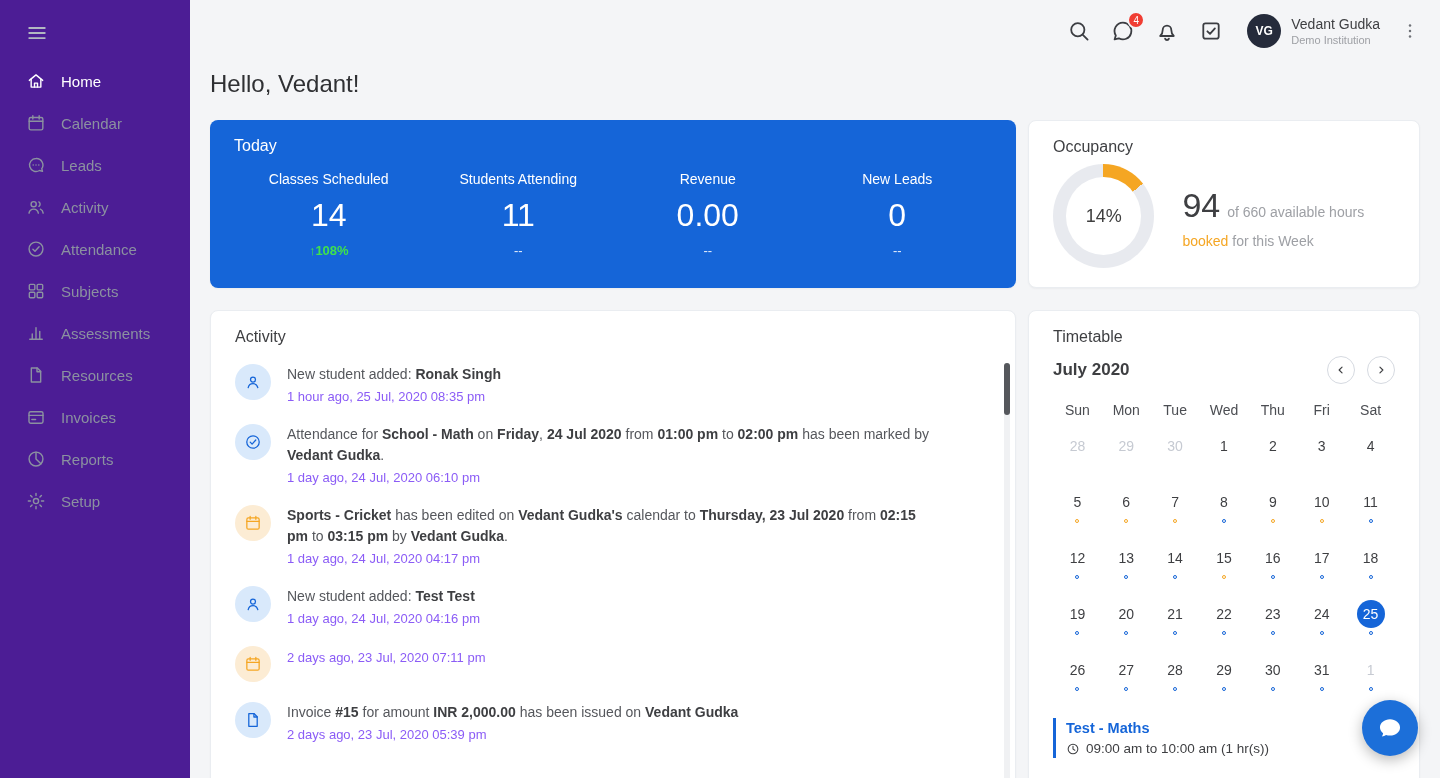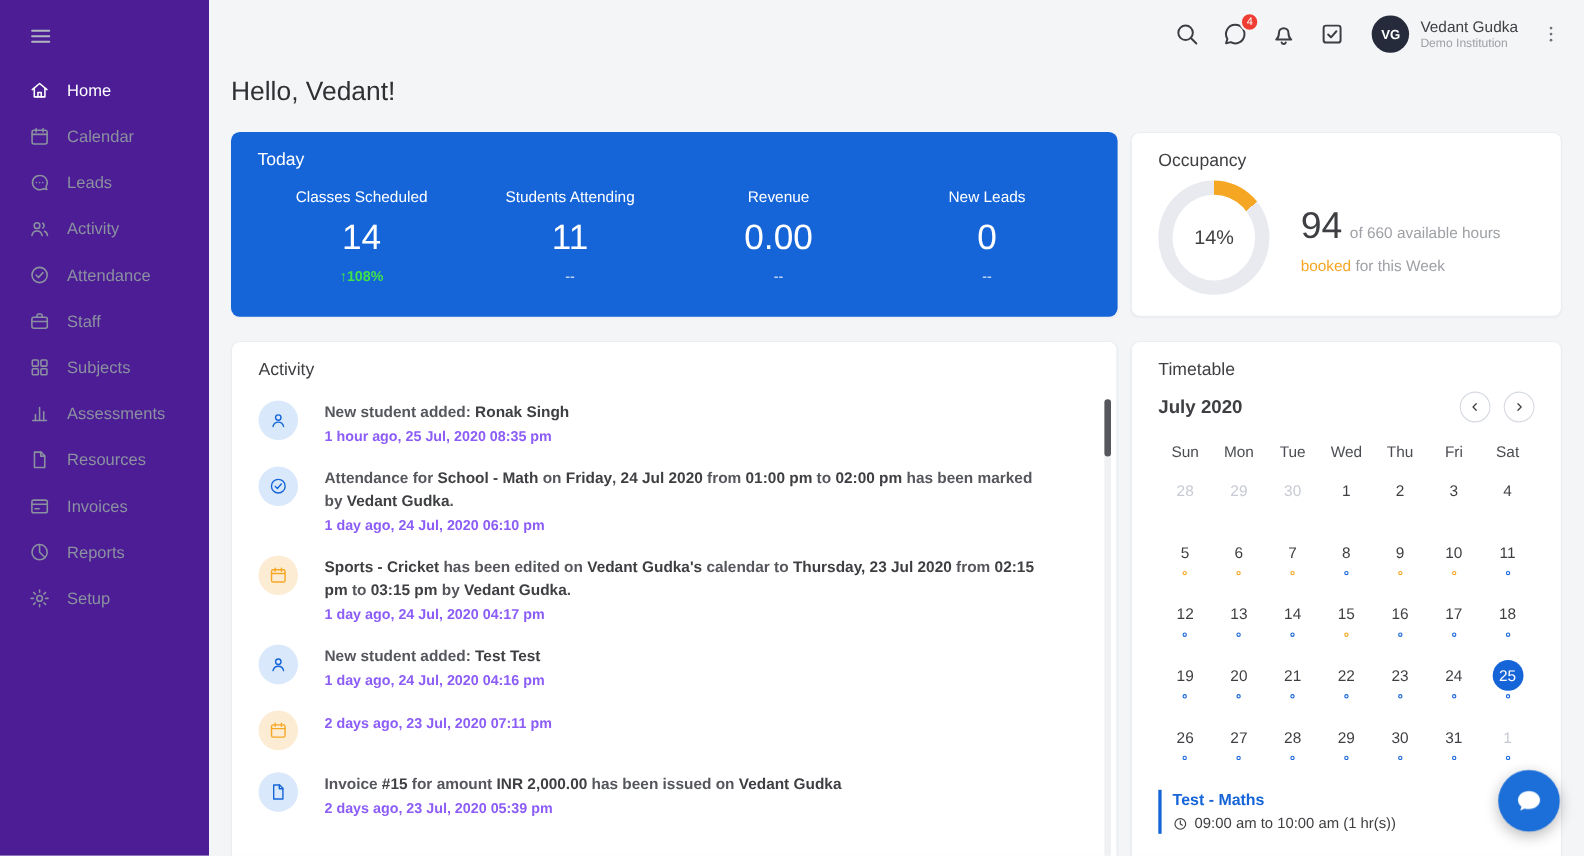--- a/index.html
+++ b/index.html
@@ -54,21 +54,21 @@
   .occ-body { display:flex; align-items:center; gap:28px; margin-top:8px; }
   .donut { width:104px; height:104px; border-radius:50%; position:relative; background:#e8eaef; }
   .donut-hole { position:absolute; inset:13px; background:#fff; border-radius:50%; display:flex; align-items:center; justify-content:center; font-size:18px; color:#404040; }
   .occ-text { font-size:14px; color:#9ea0a5; line-height:1.5; width:218px; }
   .occ-big { font-size:34px; color:#3e3f42; margin-right:3px; }
   .occ-highlight { color:#f5a623; }
 
   
   .activity-card { padding:17px 24px; height:484px; position:relative; overflow:hidden; }
   .activity-list { margin-top:8px; }
-  .activity-item { display:flex; gap:24px; padding:10px 0;font-weight:bold; }
+  .activity-item { display:flex; gap:16px; padding:10px 0; }
   .act-icon { width:36px; height:36px; min-width:36px; border-radius:50%; display:flex; align-items:center; justify-content:center; }
   .act-icon svg { width:18px; height:18px; }
   .act-icon.blue { background:#d9e9fb; color:#1565d8; }
   .act-icon.orange { background:#fcecd4; color:#f5a623; }
   .act-text { font-size:14px; color:#55575c; line-height:1.5; max-width:645px; }
   .act-text strong { color:#3e3f42; }
   .act-time { font-size:13px; color:#8b5cf6; margin-top:4px; }
   .scroll-track { position:absolute; right:5px; top:52px; bottom:10px; width:6px; background:#f0f1f3; border-radius:3px; }
   .scroll-thumb { position:absolute; right:5px; top:52px; height:52px; width:6px; background:#55575c; border-radius:3px; }
 
@@ -153,30 +153,20 @@
           <span class="nav-label">Activity</span>
         </div>
         <div class="nav-item">
           <span class="nav-icon">
             <svg viewBox="0 0 24 24" fill="none" stroke="currentColor" stroke-width="1.7" stroke-linecap="round" stroke-linejoin="round">
               <circle cx="12" cy="12" r="8.3"></circle>
               <path d="M8.3 12.2l2.5 2.6 4.9-5.4"></path>
             </svg>
           </span>
           <span class="nav-label">Attendance</span>
-        </div>
-        <div class="nav-item">
-          <span class="nav-icon">
-            <svg viewBox="0 0 24 24" fill="none" stroke="currentColor" stroke-width="1.7" stroke-linecap="round" stroke-linejoin="round">
-              <rect x="3.6" y="7.6" width="16.8" height="12" rx="2"></rect>
-              <path d="M9.2 7.6V6a1.9 1.9 0 0 1 1.9-1.9h1.8A1.9 1.9 0 0 1 14.8 6v1.6"></path>
-              <path d="M3.6 12.4h16.8"></path>
-            </svg>
-          </span>
-          <span class="nav-label">Staff</span>
         </div>
         <div class="nav-item">
           <span class="nav-icon">
             <svg viewBox="0 0 24 24" fill="none" stroke="currentColor" stroke-width="1.7" stroke-linecap="round" stroke-linejoin="round">
               <rect x="4" y="4" width="6.6" height="6.6" rx="1.2"></rect>
               <rect x="13.4" y="4" width="6.6" height="6.6" rx="1.2"></rect>
               <rect x="4" y="13.4" width="6.6" height="6.6" rx="1.2"></rect>
               <rect x="13.4" y="13.4" width="6.6" height="6.6" rx="1.2"></rect>
             </svg>
           </span>

